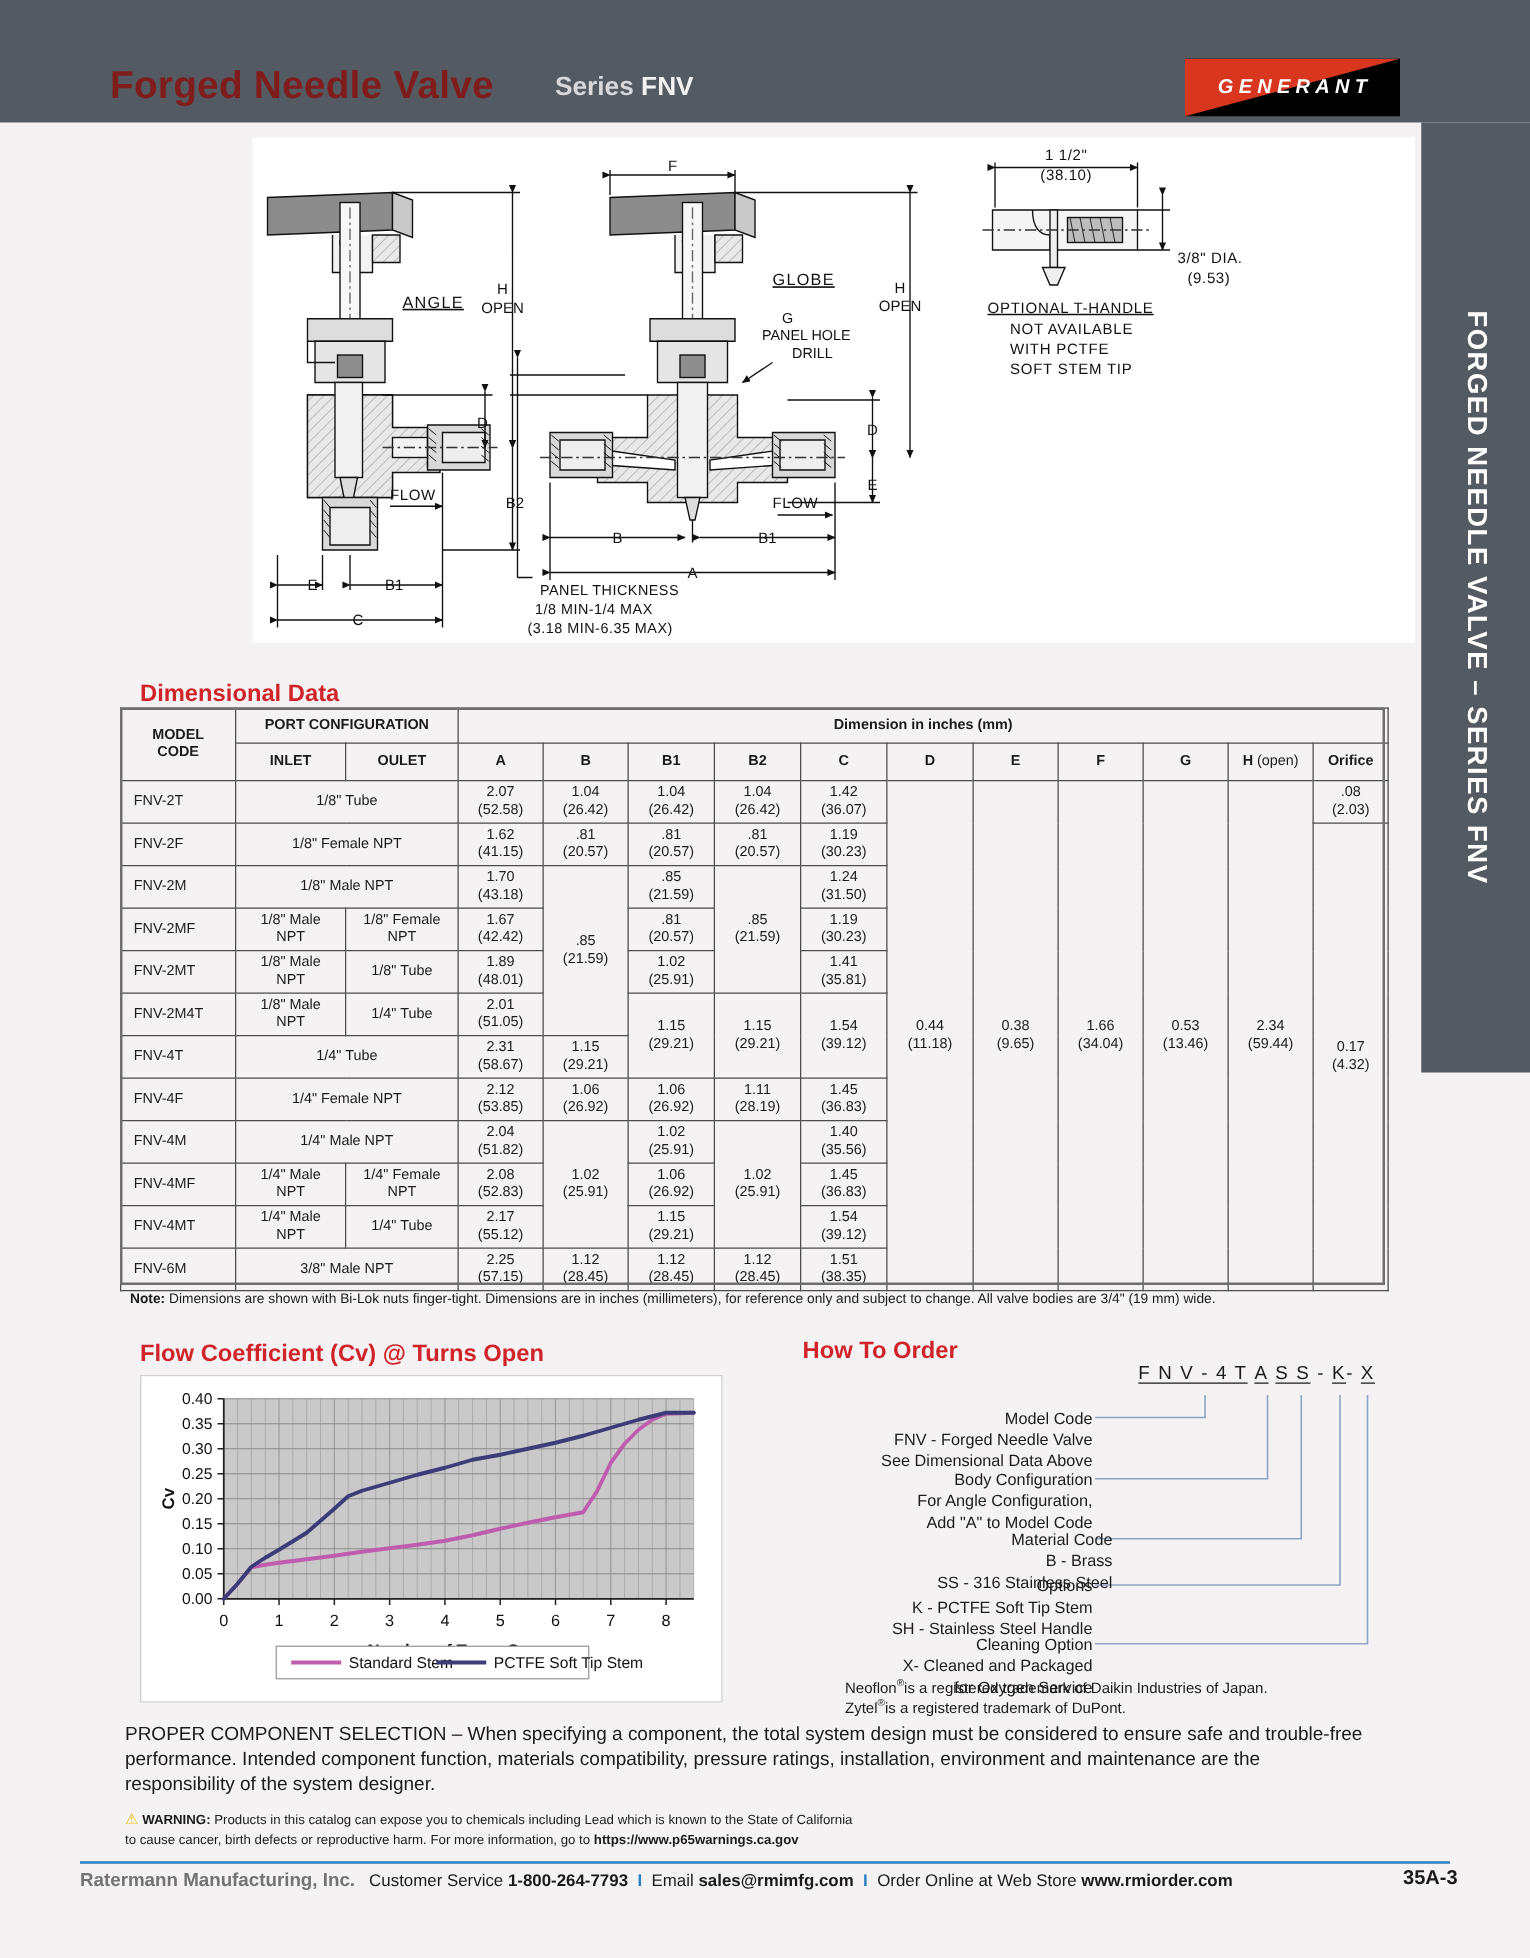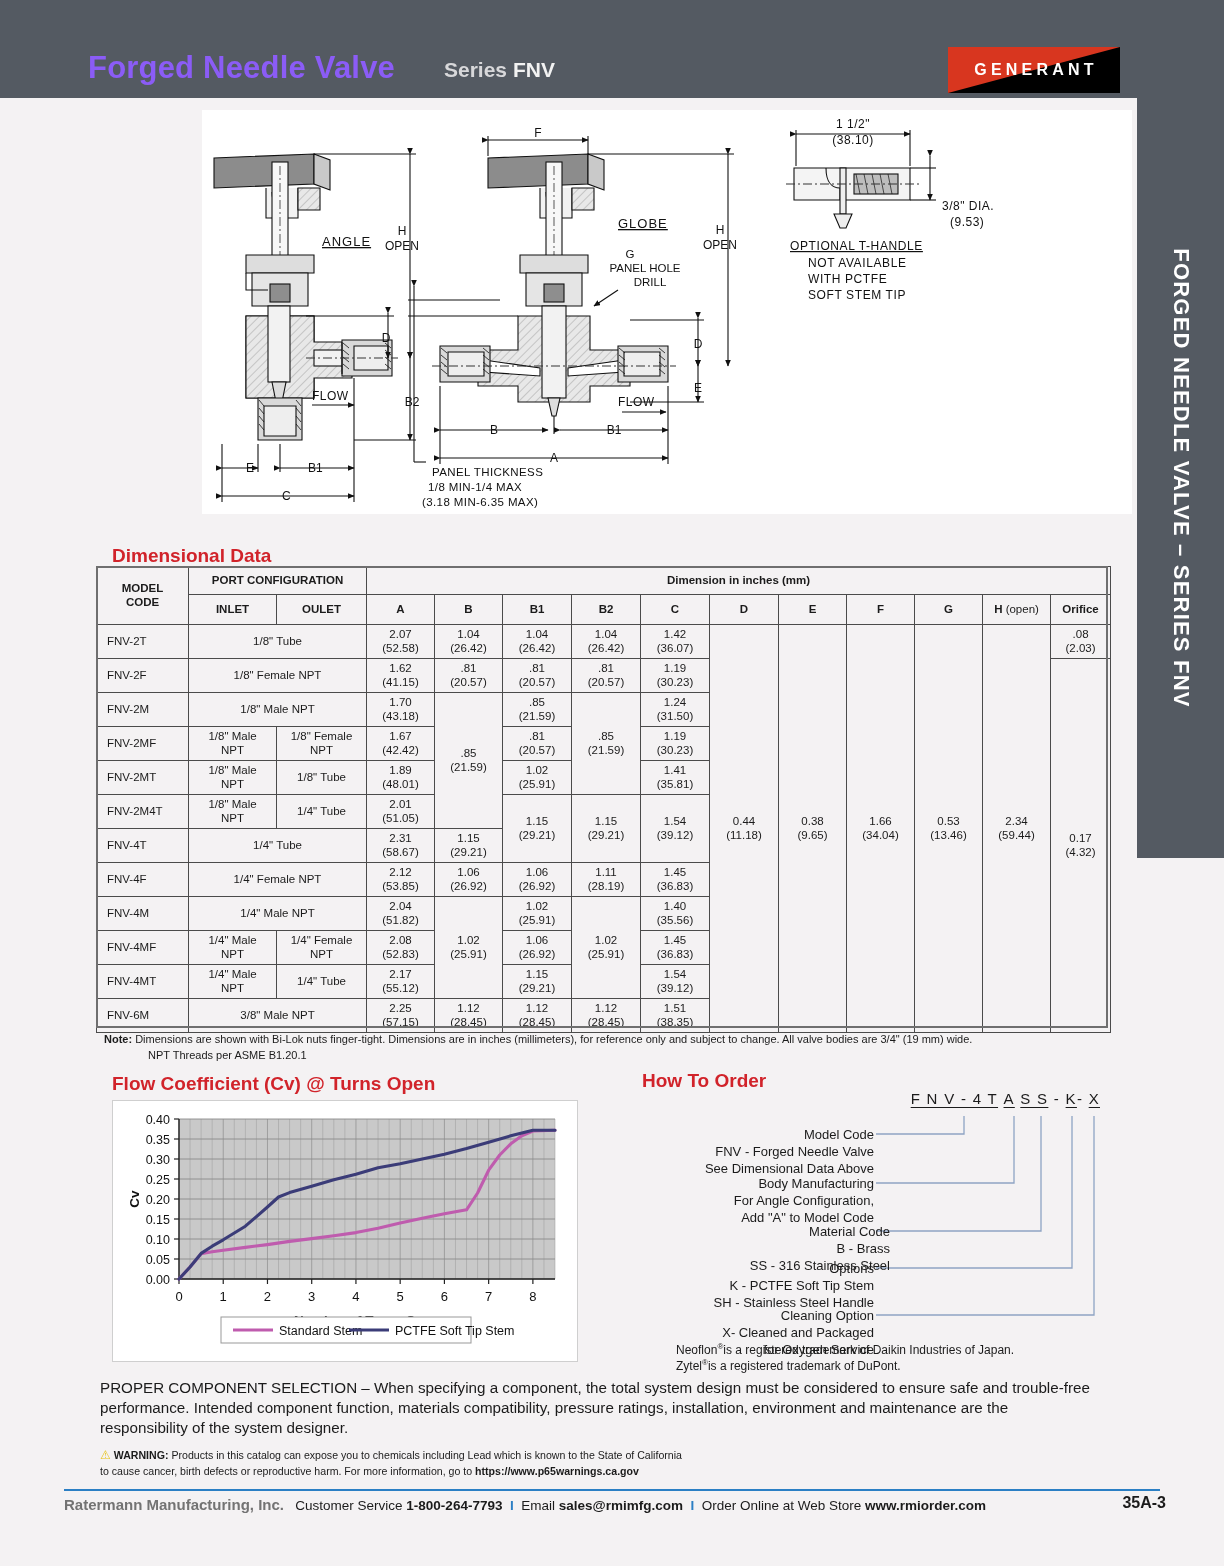--- a/index.html
+++ b/index.html
@@ -12,41 +12,42 @@
     overflow: hidden;
   }
 
   
   .header-bar {
     position: absolute; left: 0; top: 0; width: 1224px; height: 98px;
     background: #545a62;
   }
   .hdr-title {
     position: absolute; left: 88px; top: 50px;
-    font-size: 31px; font-weight: bold; color: #8b5cf6;
+    font-size: 31px; font-weight: bold; color: #7f1d1d;
     letter-spacing: .2px; white-space: nowrap;
   }
   .hdr-series {
     position: absolute; left: 444px; top: 58px;
     font-size: 21px; font-weight: bold; color: #d8d8da; white-space: nowrap;
   }
   .hdr-series b { color: #f2f2f2; }
   .logo {
     position: absolute; left: 948px; top: 47px; width: 172px; height: 46px;
     background: #000; overflow: hidden;
   }
   .logo .red {
     position: absolute; inset: 0; background: #d8361f;
     clip-path: polygon(0 0, 100% 0, 0 100%);
   }
   .logo .txt {
     position: absolute; left: 0; top: 0; width: 172px; height: 46px;
     display: flex; align-items: center; justify-content: center;
     color: #fff; font-size: 16px; font-weight: bold; letter-spacing: 4.2px;
     text-indent: 4px;
+    font-style: italic;
   }
 
   
   .side-tab {
     position: absolute; left: 1137px; top: 98px; width: 87px; height: 760px;
     background: #545a62;
   }
   .side-tab span {
     position: absolute; left: 50%; top: 50%;
     transform: translate(-50%,-50%) rotate(90deg);
@@ -717,21 +718,20 @@
           </td>
         </tr>
       </tbody>
   </table>
 </div>
 <div class="outer-frame"></div>
 
 <div class="note">
   <b>Note:</b>
   <span>Dimensions are shown with Bi-Lok nuts finger-tight.  Dimensions are in inches (millimeters), for reference only and subject to change.   All valve bodies are 3/4" (19 mm) wide.</span>
-  <span class="ind">NPT Threads per ASME B1.20.1</span>
 </div>
 
 <div class="sec-head" style="left:112px; top:1073px;">Flow Coefficient (Cv) @ Turns Open</div>
 <div class="chart-box">
   <svg class="chart-svg" id="cv-chart" width="466" height="262" viewBox="0 0 466 262" xmlns="http://www.w3.org/2000/svg">
       <rect x="66" y="18" width="376" height="160" fill="#c9c9c9"></rect>
       <line x1="66" y1="18" x2="66" y2="178" stroke="#9a9a9a" stroke-width="0.9"></line>
       <line x1="77.05882352941177" y1="18" x2="77.05882352941177" y2="178" stroke="#9a9a9a" stroke-width="0.5"></line>
       <line x1="88.11764705882354" y1="18" x2="88.11764705882354" y2="178" stroke="#9a9a9a" stroke-width="0.5"></line>
       <line x1="99.1764705882353" y1="18" x2="99.1764705882353" y2="178" stroke="#9a9a9a" stroke-width="0.5"></line>
@@ -838,21 +838,21 @@
       <path d="M240,178 L436,178 L436,26"></path>
       <path d="M240,225 L458,225 L458,26"></path>
     </g>
   </svg>
   <div class="ord-label" style="left:0; top:36px; width:238px;">
     <span>Model Code</span><br>
     <span>FNV - Forged Needle Valve</span><br>
     <span>See Dimensional Data Above</span>
   </div>
   <div class="ord-label" style="left:0; top:85px; width:238px;">
-    <span>Body Manufacturing</span><br>
+    <span>Body Configuration</span><br>
     <span>For Angle Configuration,</span><br>
     <span>Add "A" to Model Code</span>
   </div>
   <div class="ord-label" style="left:16px; top:133px; width:238px;">
     <span>Material Code</span><br>
     <span>B - Brass</span><br>
     <span>SS - 316 Stainless Steel</span>
   </div>
   <div class="ord-label" style="left:0; top:217px; width:238px;">
     <span>Cleaning Option</span><br>

